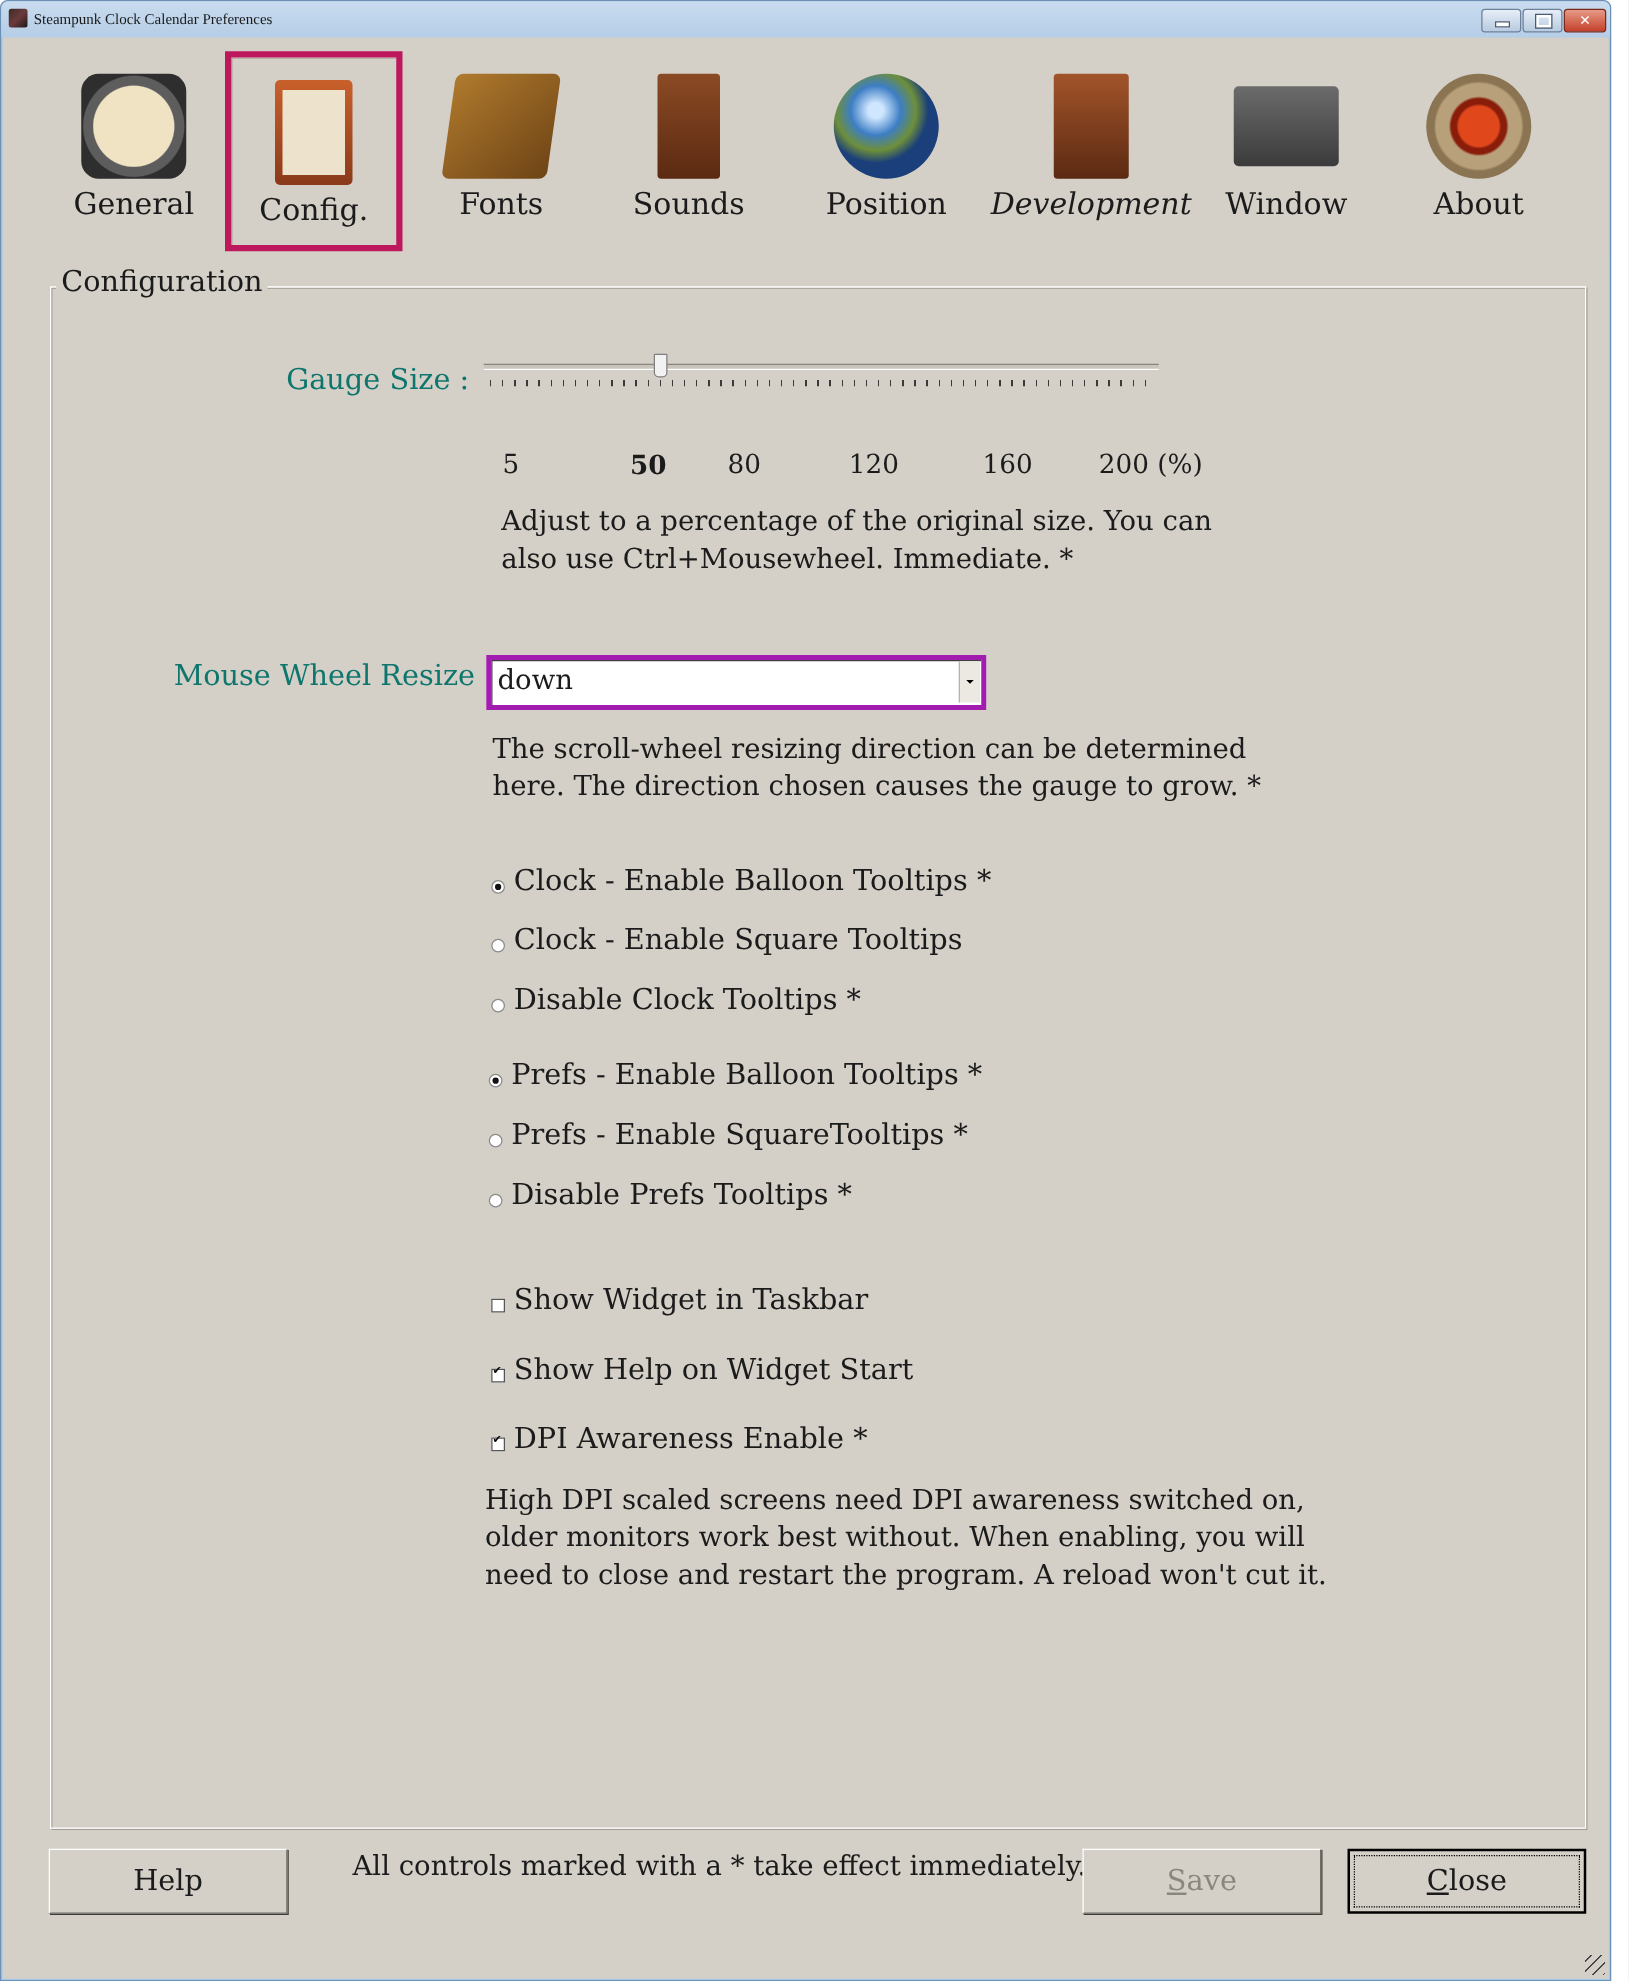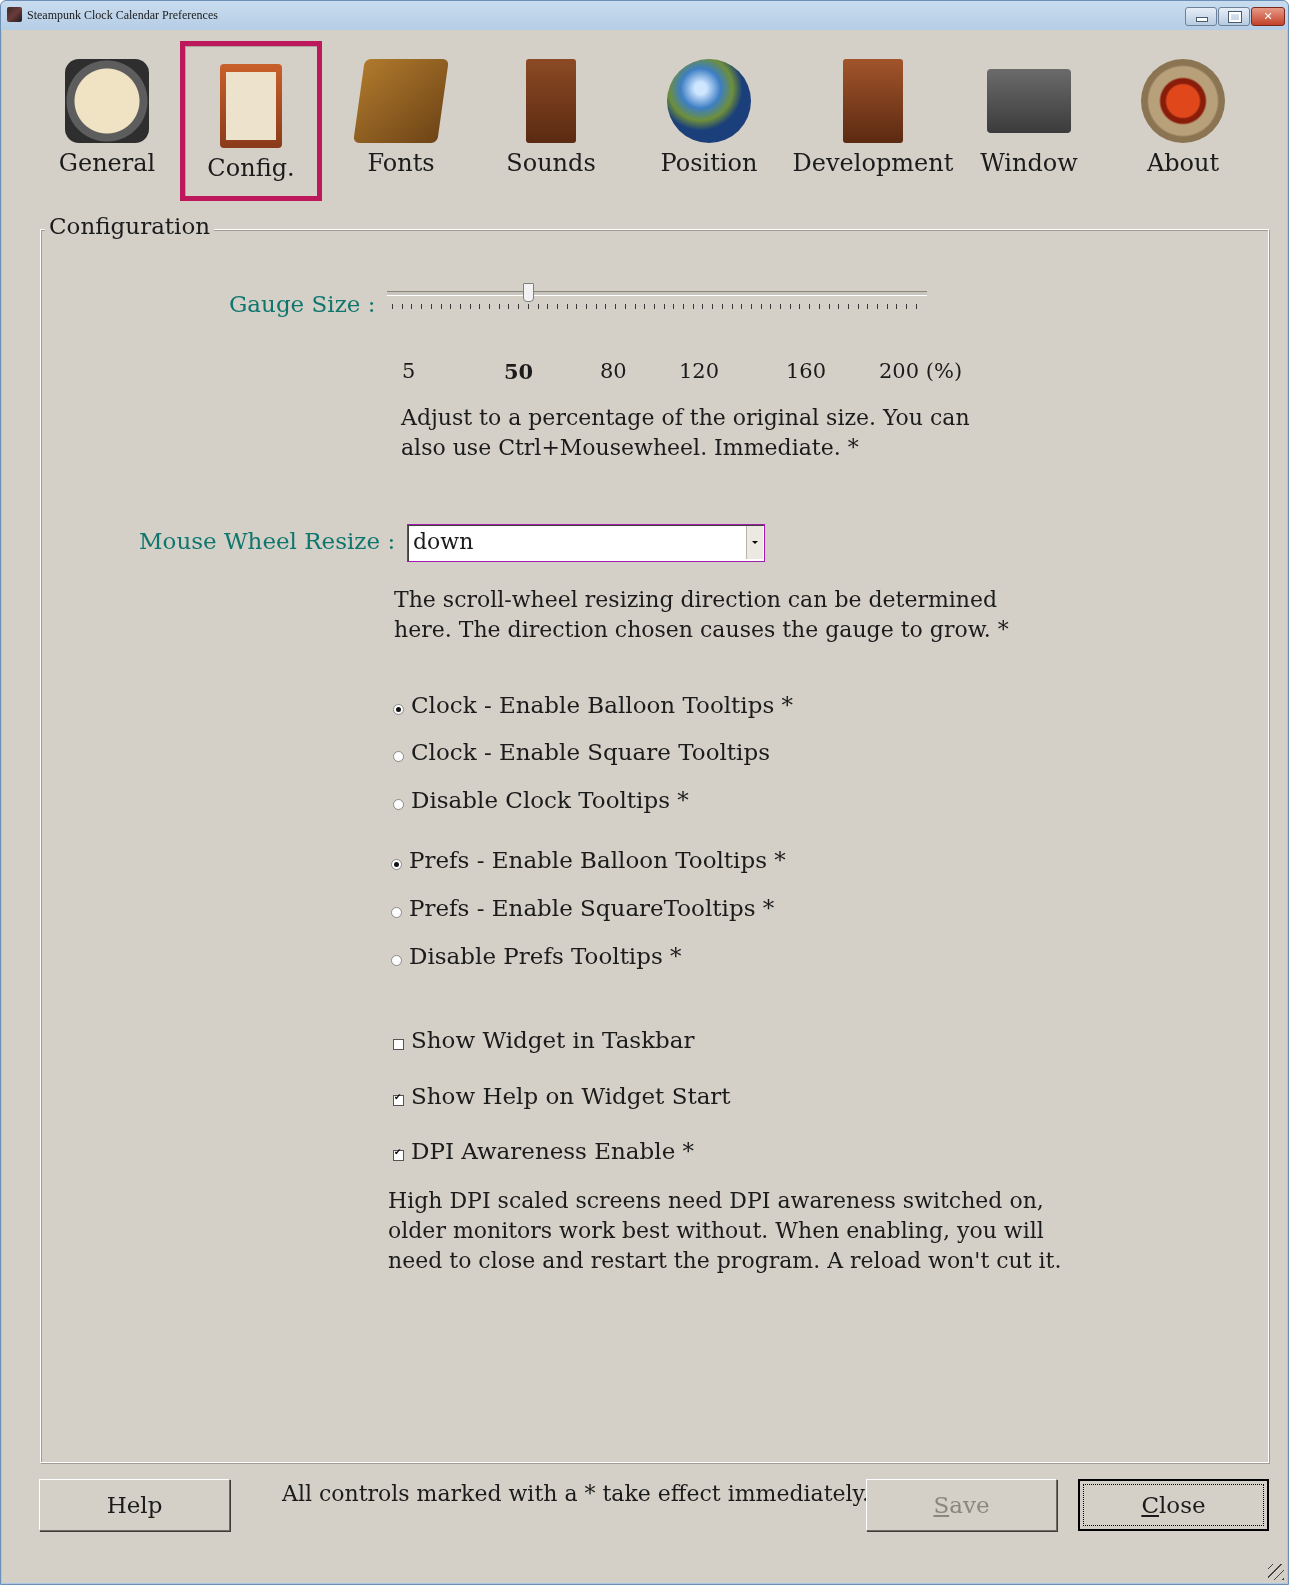--- a/index.html
+++ b/index.html
@@ -57,22 +57,22 @@
   .field-label { position:absolute; font-size:23px; color:#0f766e; }
   .slider-track { position:absolute; left:386px; top:290px; width:540px; height:3px;
     border-top:1px solid #8a867e; border-bottom:1px solid #fff; background:#c9c5bd; }
   .slider-thumb { position:absolute; left:522px; top:282px; width:9px; height:17px; background:#f2f2f2;
     border:1px solid #7f7f7f; border-radius:1px 1px 4px 4px; }
   .slider-ticks { position:absolute; left:391px; top:303px; width:531px; height:5px;
     background:repeating-linear-gradient(to right, #3a3a3a 0 1px, transparent 1px 9.7px); }
   .tick-label { position:absolute; top:358px; font-size:21px; color:#1b1b1b; }
   .help-text { position:absolute; font-size:22px; color:#1b1b1b; line-height:30px; }
 
-  .combo { position:absolute; left:406px; top:523px; width:356px; height:36px; background:#fff;
-    border:1px solid #a21caf; box-shadow: inset 1px 1px 0 #404040; }
+  .combo { position:absolute; left:388px; top:523px; width:356px; height:36px; background:#fff;
+    border:4px solid #a21caf; box-shadow: inset 1px 1px 0 #404040; padding-left: 36px; }
   .combo-value { position:absolute; left:5px; top:4px; font-size:22px; color:#1b1b1b; }
   .combo-btn { position:absolute; right:1px; top:1px; width:16px; height:33px; background:#ece9e2;
     border-left:1px solid #b7b3ab; }
   .combo-btn::after { content:""; position:absolute; left:5px; top:15px; border-left:3px solid transparent;
     border-right:3px solid transparent; border-top:3px solid #000; }
 
   .opt { position:absolute; left:390px; height:30px; font-size:23px; color:#1b1b1b; }
   .radio { position:absolute; left:2px; top:12px; width:9px; height:9px; border-radius:50%;
     background:#fff; border:1px solid #8a8a8a; }
   .radio.on::after { content:""; position:absolute; left:2px; top:2px; width:5px; height:5px; border-radius:50%; background:#111; }
@@ -123,21 +123,21 @@
       <div class="label">Fonts</div>
     </div>
     <div class="tab" style="left:450px;width:140px;">
       <div class="icon icon-sounds"></div>
       <div class="label">Sounds</div>
     </div>
     <div class="tab" style="left:608px;width:140px;">
       <div class="icon icon-position"></div>
       <div class="label">Position</div>
     </div>
-    <div class="tab" style="left:760px;width:164px;">
+    <div class="tab" style="left:760px;width:164px;font-style:italic;">
       <div class="icon icon-dev"></div>
       <div class="label">Development</div>
     </div>
     <div class="tab" style="left:928px;width:140px;">
       <div class="icon icon-window"></div>
       <div class="label">Window</div>
     </div>
     <div class="tab" style="left:1082px;width:140px;text-align:center;">
       <div class="icon icon-about"></div>
       <div class="label">About</div>
@@ -146,21 +146,21 @@
 
   <div class="group"></div>
   <div class="group-legend">Configuration</div>
 
   <div class="field-label" style="left:228px;top:290px;">Gauge Size :</div>
   <div class="slider-track"></div>
   <div class="slider-thumb"></div>
   <div class="slider-ticks"></div>
   <div class="tick-label" style="left:401px;">5</div>
   <div class="tick-label" style="left:503px;font-weight:bold;">50</div>
-  <div class="tick-label" style="left:599px;">80</div>
+  <div class="tick-label" style="left:581px;">80</div>
   <div class="tick-label" style="left:678px;">120</div>
   <div class="tick-label" style="left:785px;">160</div>
   <div class="tick-label" style="left:878px;">200 (%)</div>
   <div class="help-text" style="left:400px;top:402px;">
     <div>Adjust to a percentage of the original size. You can</div>
     <div>also use Ctrl+Mousewheel. Immediate. *</div>
   </div>
 
   <div class="field-label" style="left:138px;top:527px;">Mouse Wheel Resize :</div>
   <div class="combo">

